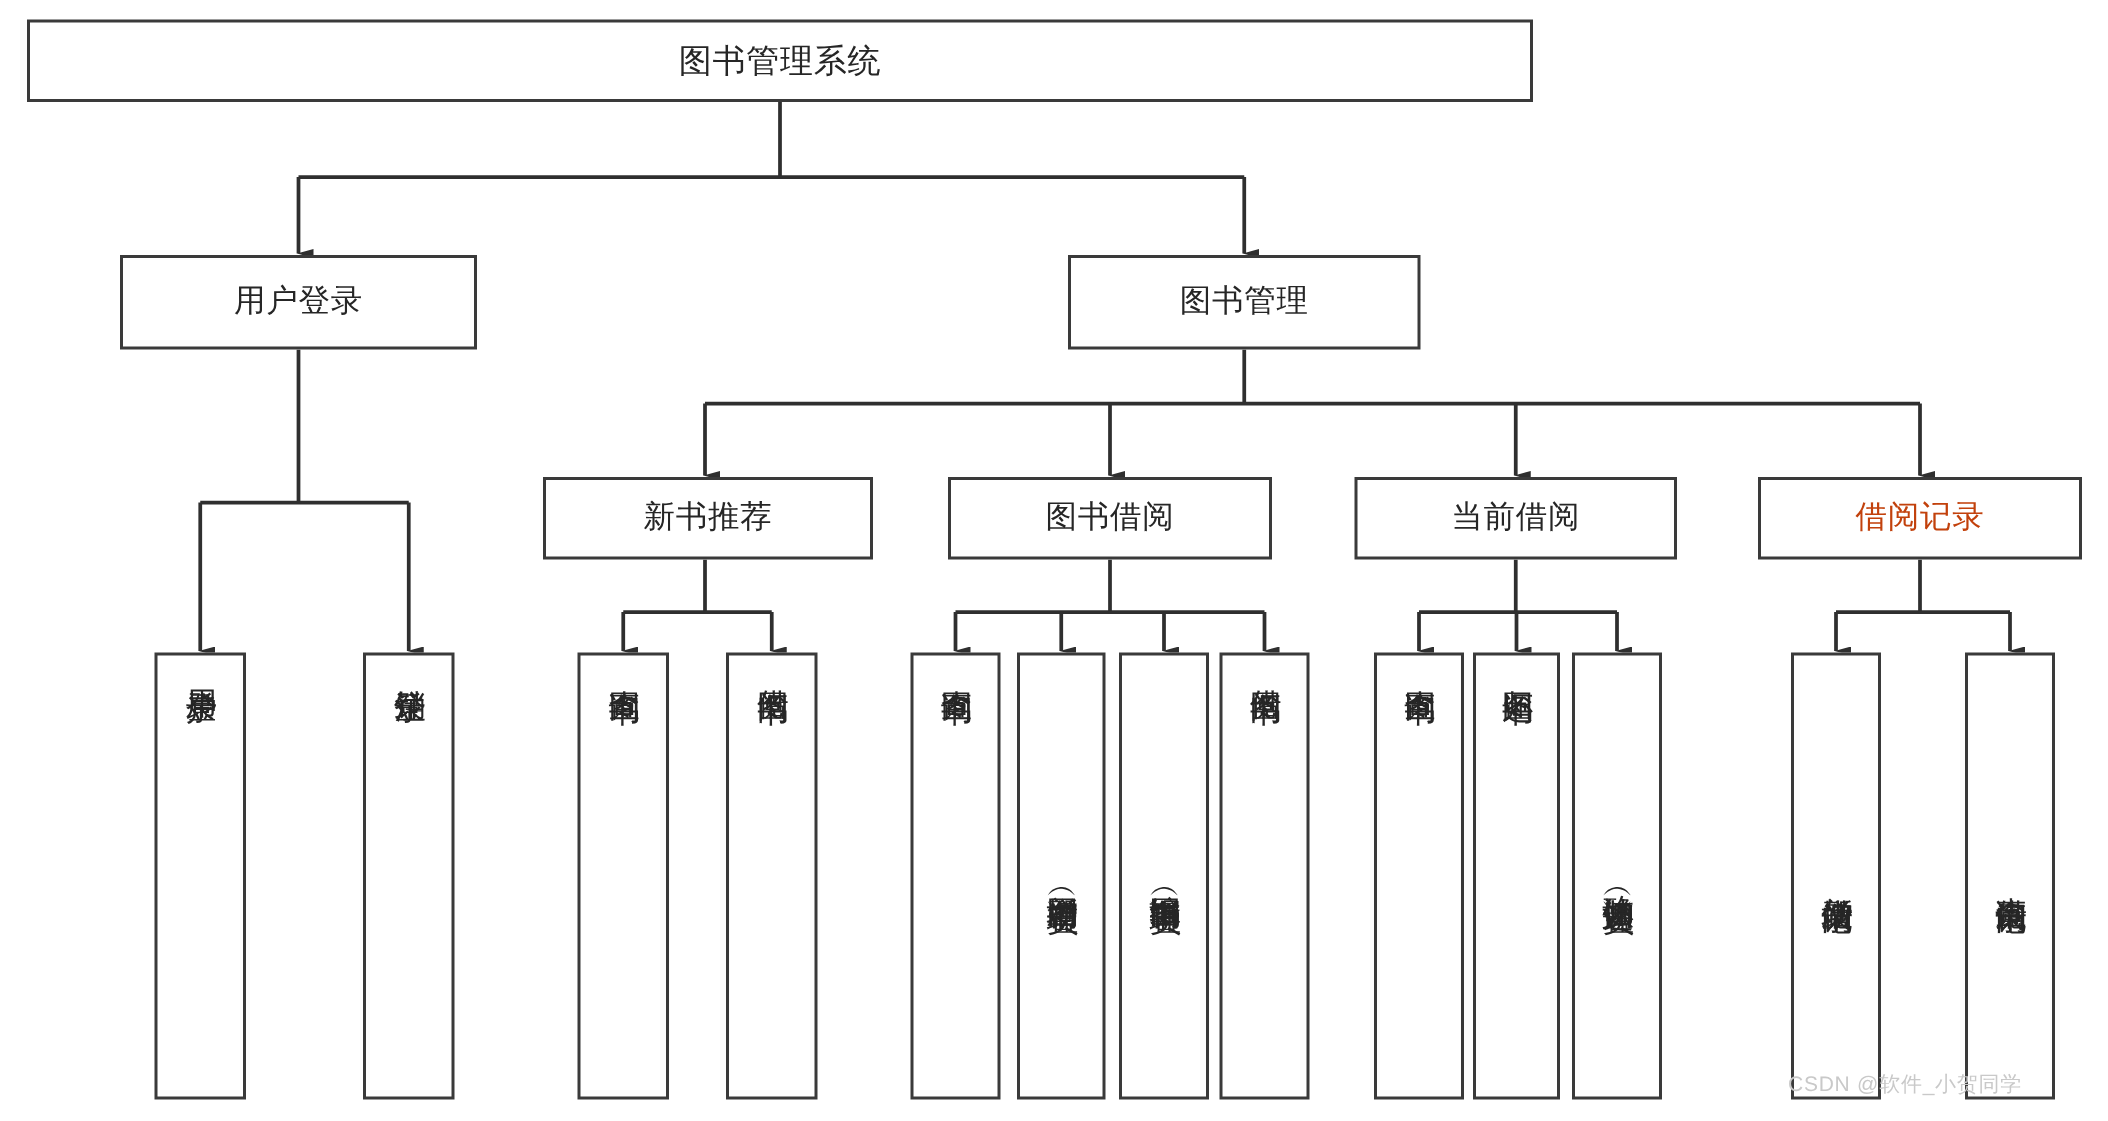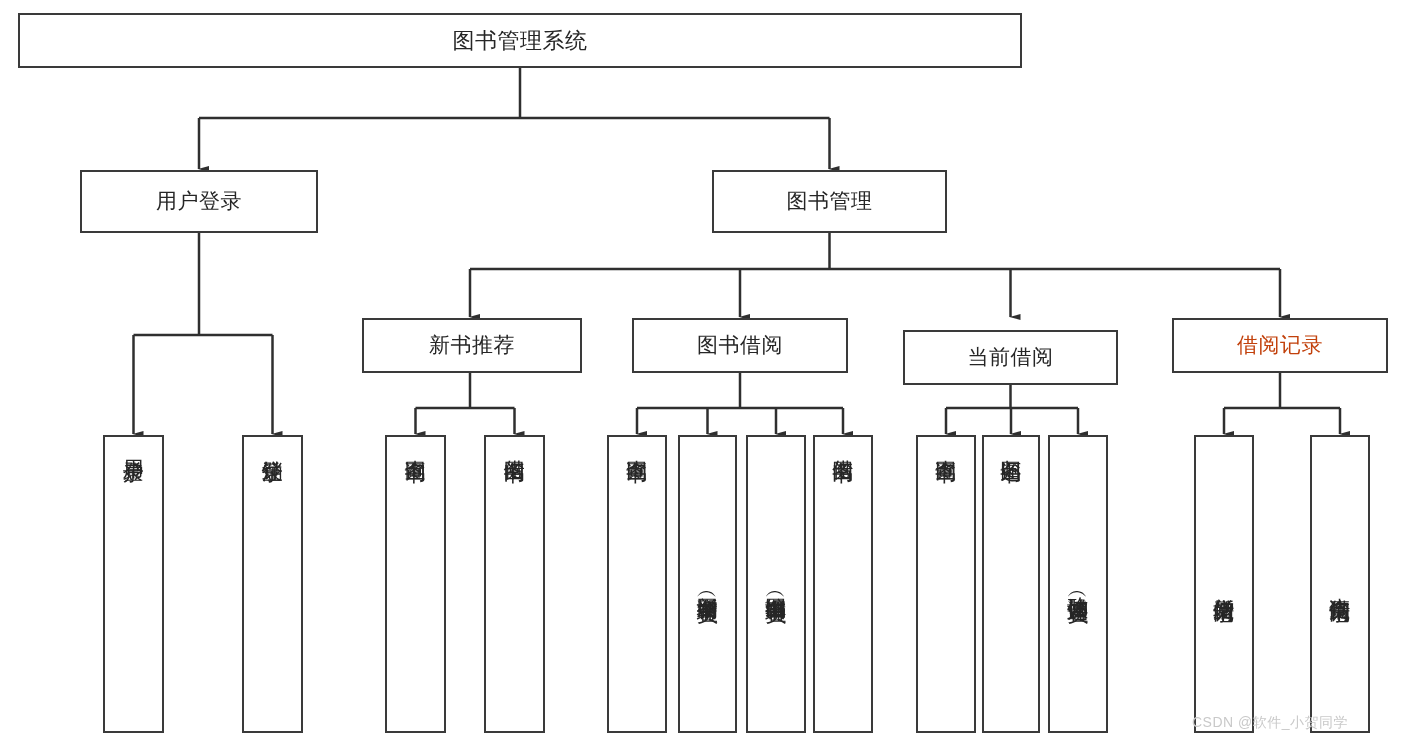--- a/index.html
+++ b/index.html
@@ -130,21 +130,21 @@
       </div>
       <div class="node horizontal" style="left: 712px; top: 170px; width: 235px; height: 63px; border-color: rgb(58, 58, 58); background: rgb(255, 255, 255); color: rgb(38, 38, 38);">
         <span class="label">图书管理</span>
       </div>
       <div class="node horizontal" style="left: 362px; top: 318px; width: 220px; height: 55px; border-color: rgb(58, 58, 58); background: rgb(255, 255, 255); color: rgb(38, 38, 38);">
         <span class="label">新书推荐</span>
       </div>
       <div class="node horizontal" style="left: 632px; top: 318px; width: 216px; height: 55px; border-color: rgb(58, 58, 58); background: rgb(255, 255, 255); color: rgb(38, 38, 38);">
         <span class="label">图书借阅</span>
       </div>
-      <div class="node horizontal" style="left: 903px; top: 318px; width: 215px; height: 55px; border-color: rgb(58, 58, 58); background: rgb(255, 255, 255); color: rgb(38, 38, 38); margin-top: 12px;">
+      <div class="node horizontal" style="left: 903px; top: 318px; width: 215px; height: 55px; border-color: rgb(58, 58, 58); background: rgb(255, 255, 255); color: rgb(38, 38, 38);">
         <span class="label">当前借阅</span>
       </div>
       <div class="node horizontal" style="left: 1172px; top: 318px; width: 216px; height: 55px; border-color: rgb(58, 58, 58); background: rgb(255, 255, 255); color: #c2410c;">
         <span class="label">借阅记录</span>
       </div>
       <div class="node vertical" style="left: 103px; top: 435px; width: 61px; height: 298px; border-color: rgb(58, 58, 58); background: rgb(255, 255, 255); color: rgb(38, 38, 38);">
         <span class="label">用户登录</span>
       </div>
       <div class="node vertical" style="left: 242px; top: 435px; width: 61px; height: 298px; border-color: rgb(58, 58, 58); background: rgb(255, 255, 255); color: rgb(38, 38, 38);">
         <span class="label">注销登录</span>

